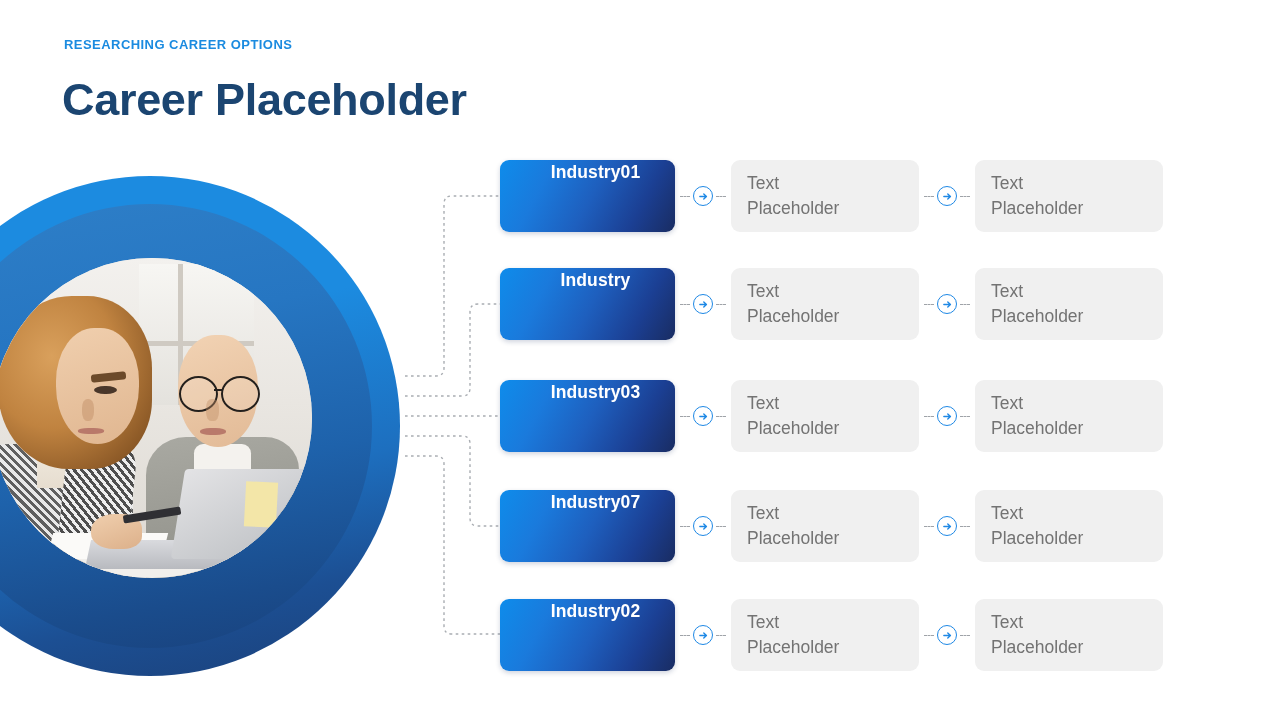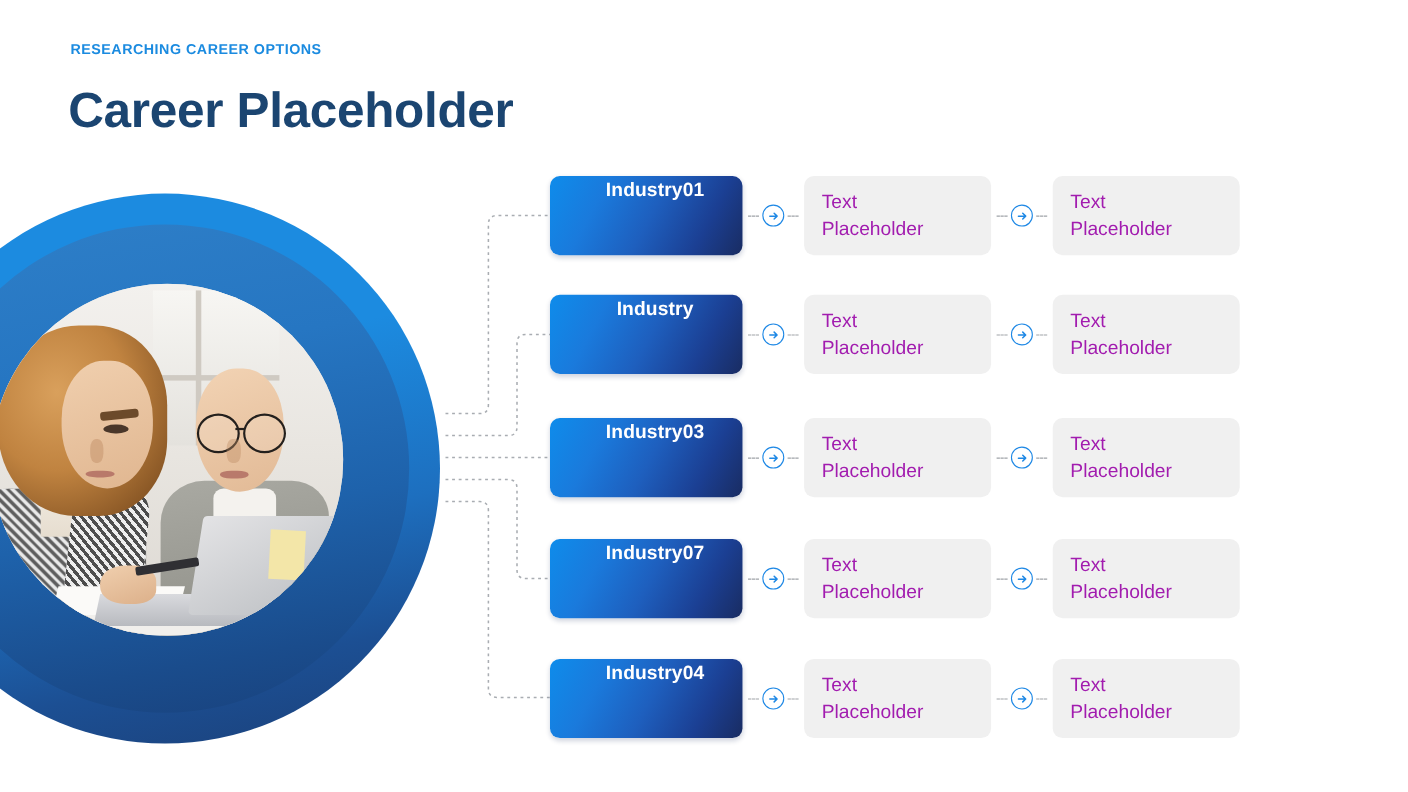--- a/index.html
+++ b/index.html
@@ -105,23 +105,23 @@
 
   .conn{display:flex;align-items:center;width:56px;justify-content:center;}
   .dash{width:10px;height:0;border-top:1.4px dashed #9FA3A8;}
   .arrow-icon{
     width:18px;height:18px;border-radius:50%;border:1.6px solid #1E88E5;
     display:flex;align-items:center;justify-content:center;margin:0 3px;flex:0 0 auto;
   }
   .arrow-icon svg{display:block;}
 
   .gray-card{
-    width:170px;height:72px;border-radius:9px;background:#F0F0F0;
+    width:188px;height:72px;border-radius:9px;background:#F0F0F0;
     display:flex;flex-direction:column;justify-content:center;
-    padding-left:16px;box-sizing:border-box;color:#a21caf;
+    padding-left:16px;box-sizing:border-box;color:#737373;
   }
   .gray-card .l1,.gray-card .l2{font-size:17.5px;line-height:25px;}
 
   .row.r1{top:160px;}
   .row.r2{top:268px;}
   .row.r3{top:380px;}
   .row.r4{top:490px;}
   .row.r5{top:599px;}
 </style>
 </head>
@@ -310,21 +310,21 @@
     </div>
     <div class="gray-card">
       <span class="l1">Text</span>
       <span class="l2">Placeholder</span>
     </div>
   </div>
 
   <div class="row r5">
     <div class="blue-card">
       <span class="l1">Industry</span>
-      <span class="l2">04</span>
+      <span class="l2">02</span>
     </div>
     <div class="conn">
       <span class="dash"></span>
       <span class="arrow-icon">
         <svg width="11" height="11" viewBox="0 0 12 12">
             <path d="M2 6 H9 M6.3 3.2 L9.2 6 L6.3 8.8" stroke="#1E88E5" stroke-width="1.5" fill="none" stroke-linecap="round" stroke-linejoin="round"></path>
           </svg>
       </span>
       <span class="dash"></span>
     </div>

